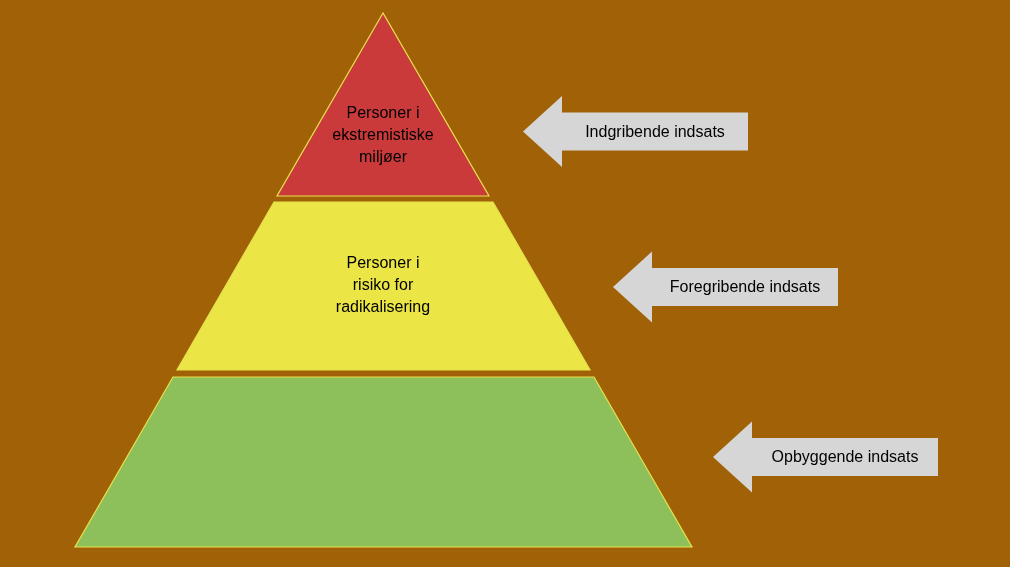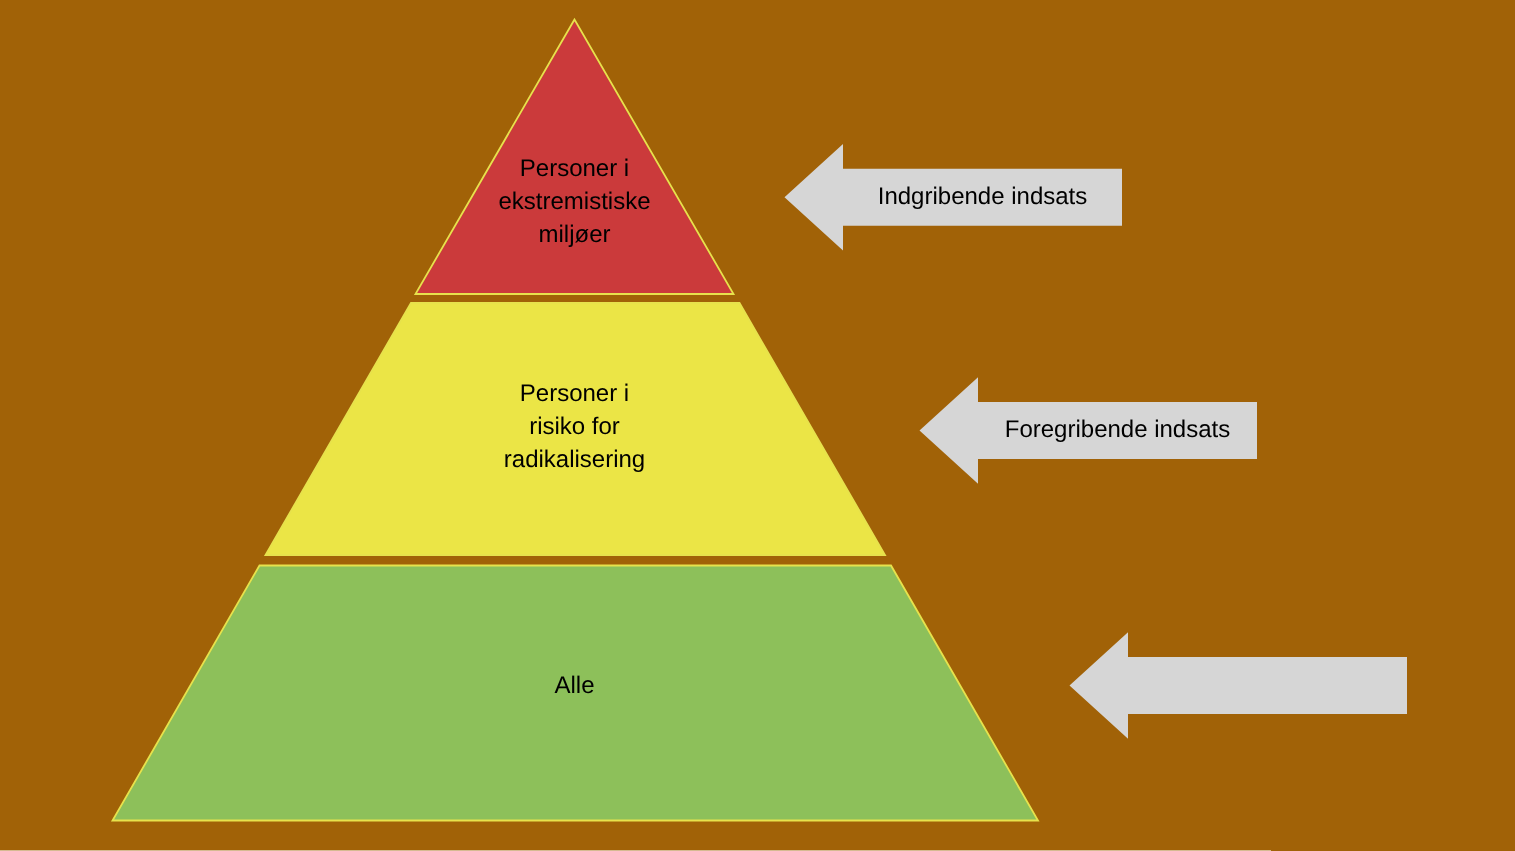--- a/index.html
+++ b/index.html
@@ -67,18 +67,18 @@
     <polygon class="arrow-polygon" points="613,287 652,251.5 652,268 838,268 838,306 652,306 652,322.5" fill="#d6d6d6"></polygon>
     <polygon class="arrow-polygon" points="713,457 752,421.5 752,438 938,438 938,476 752,476 752,492.5" fill="#d6d6d6"></polygon>
   </svg>
 
   <div class="level-label lbl-top">Personer i
 ekstremistiske
 miljøer</div>
   <div class="level-label lbl-middle">Personer i
 risiko for
 radikalisering</div>
-  <div class="level-label lbl-bottom">Alle</div>
 
   <div class="arrow-label albl-middle">Foregribende indsats</div>
   <div class="arrow-label albl-top">Indgribende indsats</div>
+  <div class="arrow-label albl-bottom">Opbyggende indsats</div>
 
 </div>
 
 </body></html>

